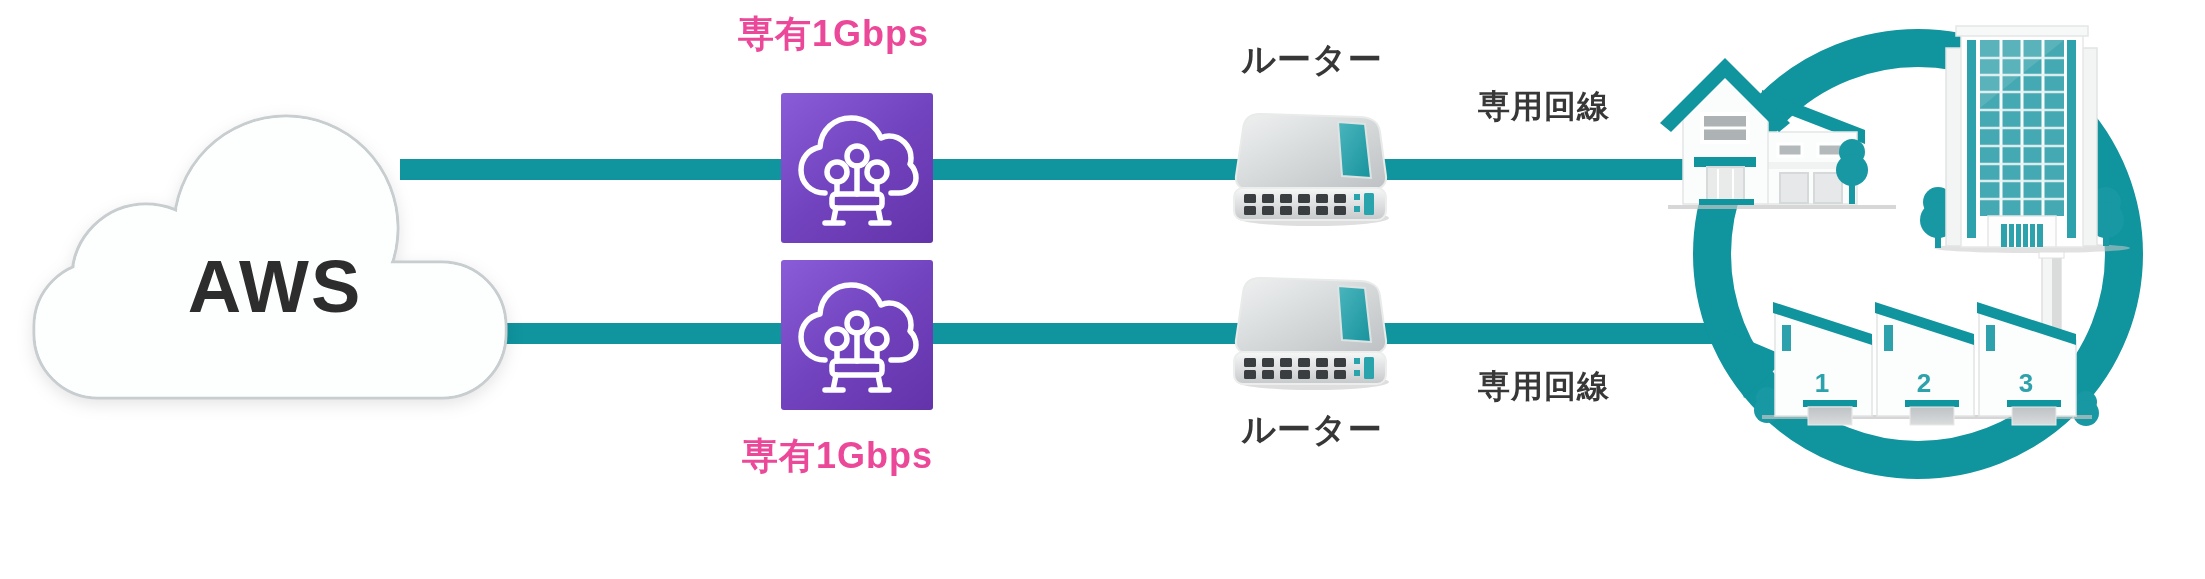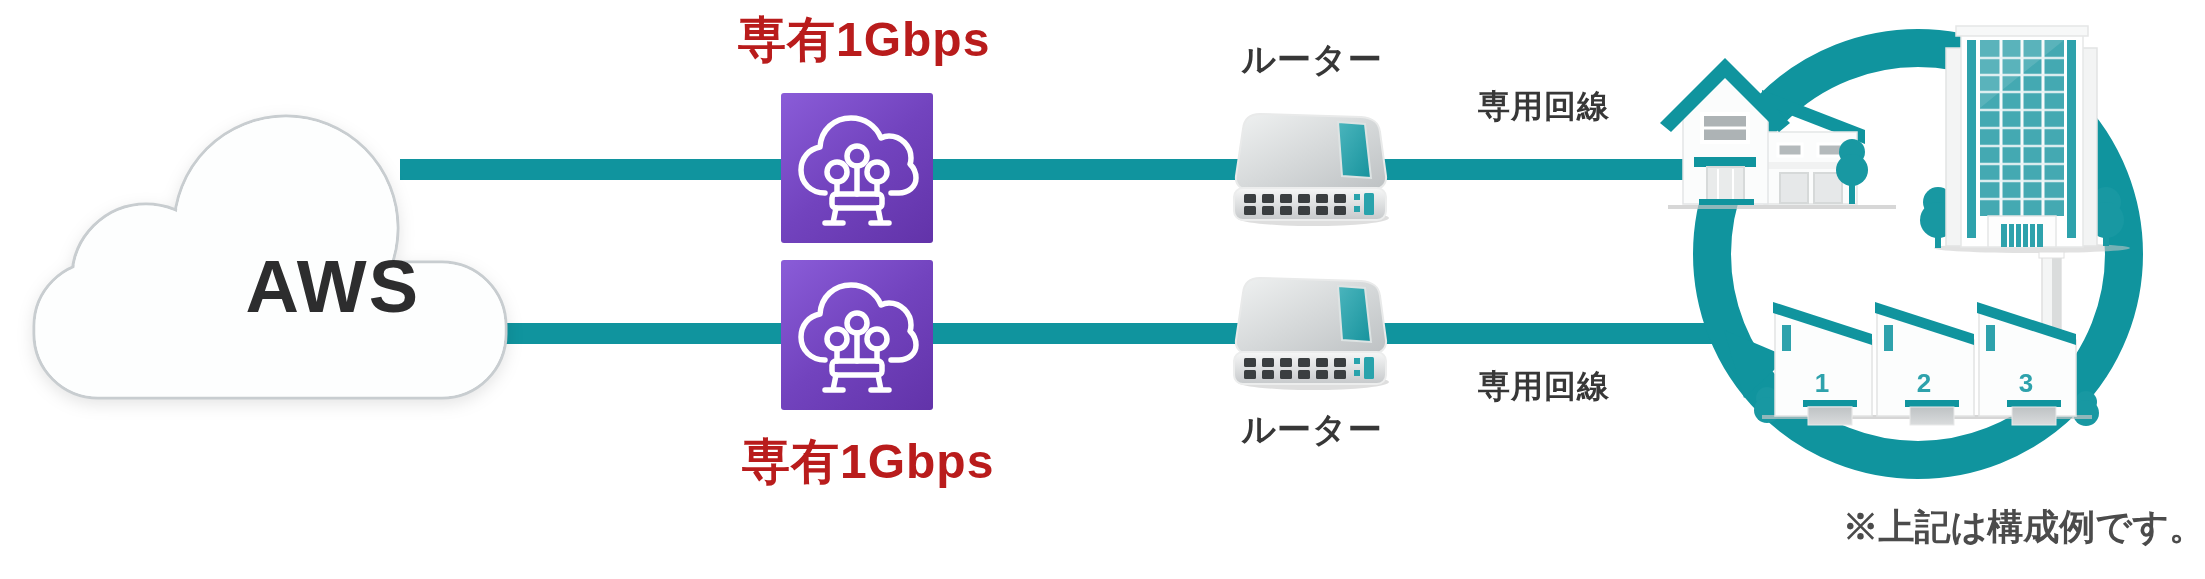--- a/index.html
+++ b/index.html
@@ -14,33 +14,33 @@
   
   .line{position:absolute;height:21px;background:#10949E;}
   .line-top{left:400px;top:159px;width:1300px;}
   .line-bottom{left:480px;top:323px;width:1250px;}
   
   .cloud-wrap{left:28px;top:110px;width:490px;height:295px;}
   .cloud-wrap svg{filter:drop-shadow(0 5px 8px rgba(0,0,0,0.10));}
   .aws-label{
     left:130px;top:250px;width:290px;
     font-size:74px;font-weight:700;color:#2D2D2E;
-    text-align:right;line-height:1;letter-spacing:2px;
+    text-align:center;line-height:1;letter-spacing:2px;
   }
   
   .dx{
     width:152px;height:150px;border-radius:3px;
     background:linear-gradient(140deg,#8a5cd8 0%,#7243be 50%,#6233a9 100%);
     display:flex;align-items:center;justify-content:center;
   }
   .dx-top{left:781px;top:93px;}
   .dx-bottom{left:781px;top:260px;}
   
   .bw-label{
-    font-size:48px;font-weight:700;color:#b91c1c;
+    font-size:36px;font-weight:700;color:#ec4899;
     letter-spacing:1px;white-space:nowrap;line-height:1;
   }
   .bw-top{left:738px;top:16px;}
   .bw-bottom{left:742px;top:438px;}
   .dark-label{
     font-size:32px;font-weight:700;color:#373737;
     letter-spacing:1px;white-space:nowrap;line-height:1;
   }
   .router-label-top{left:1232px;top:42px;width:160px;text-align:center;font-size:34px;}
   .router-label-bottom{left:1232px;top:412px;width:160px;text-align:center;font-size:34px;}
@@ -294,15 +294,14 @@
         <path d="M329 406 V298 L426 330 V406 Z" fill="#FCFDFD" stroke="#E2E4E4" stroke-width="1.5"></path>
         <path d="M327 292 L426 324 L426 335 L327 303 Z" fill="#10949E"></path>
         <rect x="336" y="315" width="9" height="26" fill="#2EA2AC"></rect>
         <text class="factory-num" x="376" y="382" text-anchor="middle">3</text>
         <rect x="357" y="390" width="54" height="7" fill="#10949E"></rect>
         <rect x="362" y="397" width="44" height="18" fill="url(#garage)" stroke="#E9EAEA" stroke-width="1"></rect>
       </g>
     </svg>
   </div>
 
-  <div class="abs footnote">※上記は構成例です。</div>
 
 </div>
 
 </body></html>

